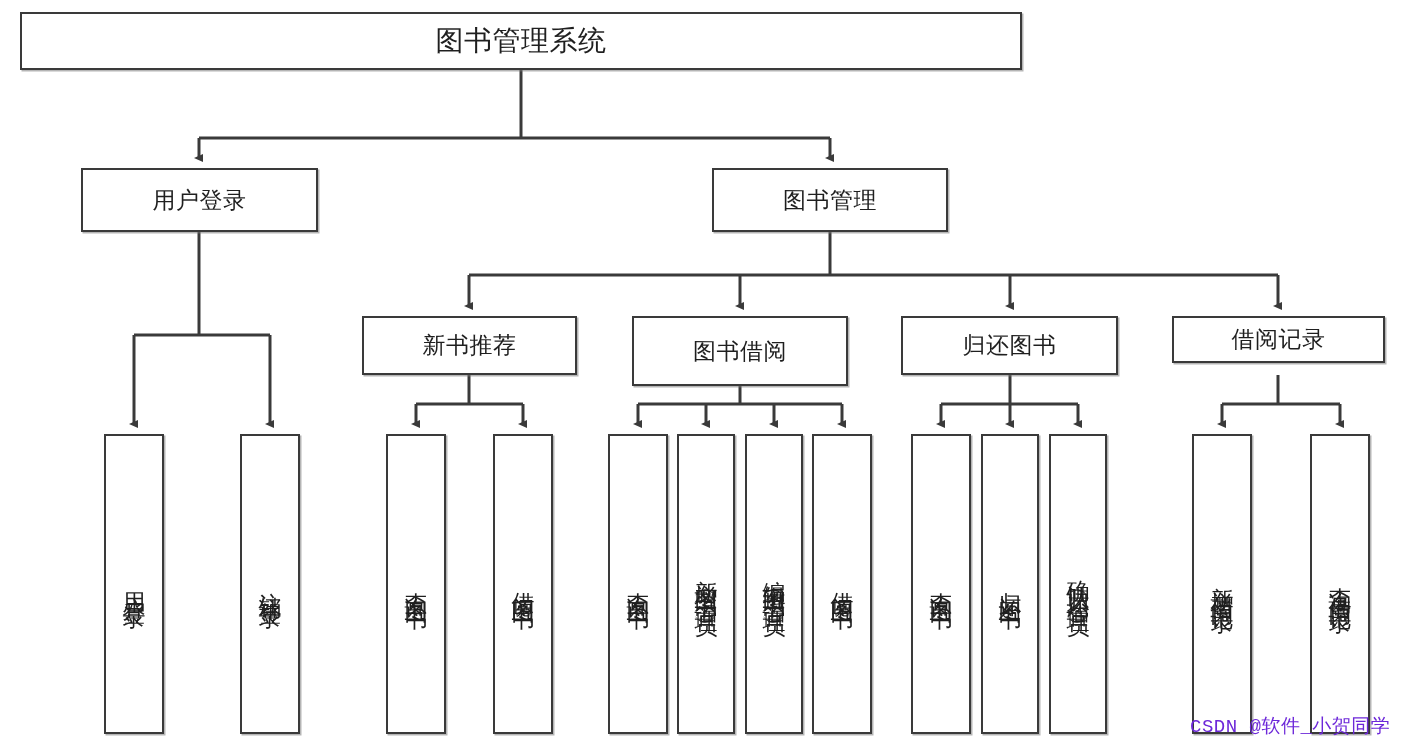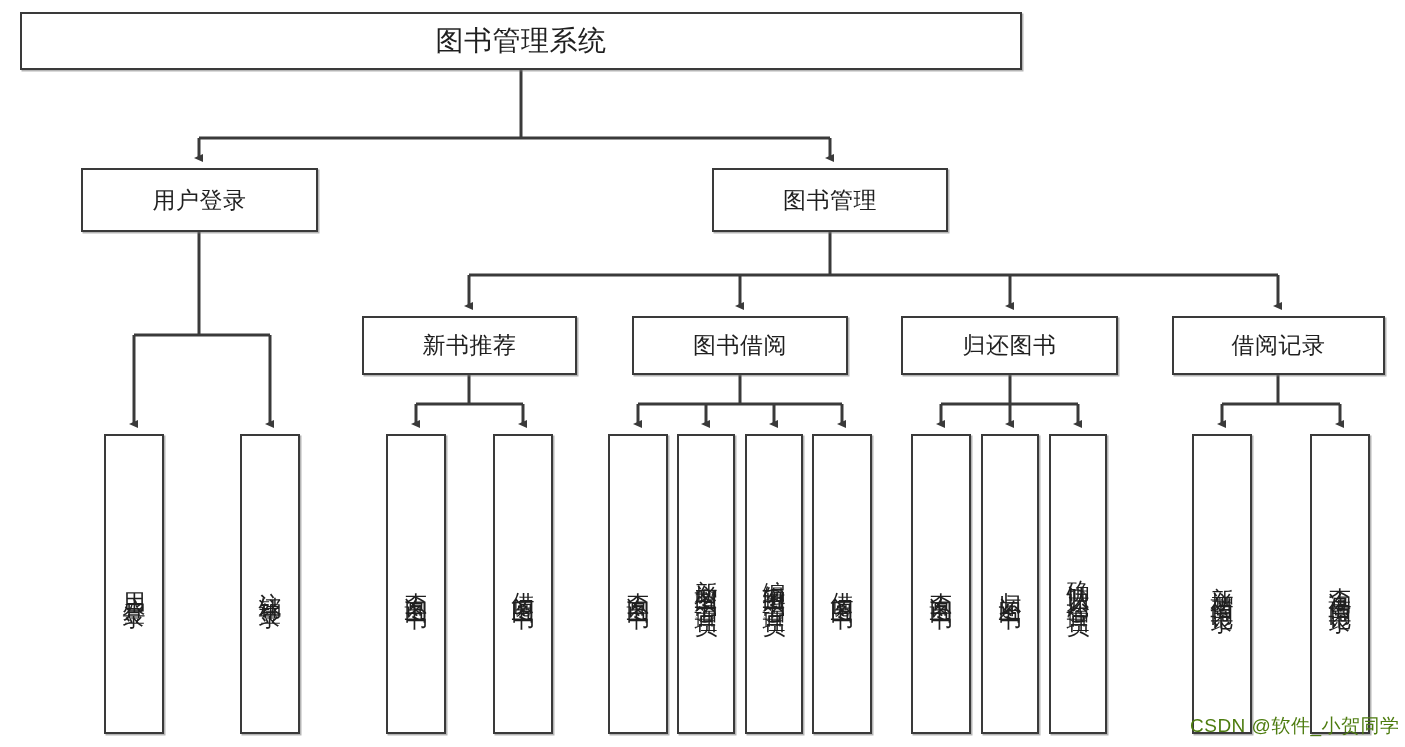--- a/index.html
+++ b/index.html
@@ -32,25 +32,25 @@
   .node.vertical .label{
     writing-mode:vertical-rl;
     text-orientation:upright;
     font-size:23px;
     letter-spacing:5px;
     line-height:1;
     white-space:nowrap;
   }
   .watermark{
     position:absolute;
-    color:#4d7c0f;
+    color:#6d28d9;
     font-size:19px;
     letter-spacing:0.5px;
     white-space:nowrap;
-    font-family:Liberation Sans, sans-serif;
+    font-family:Liberation Mono, monospace;
   }
 </style>
 </head>
 <body>
 
 <div id="diagram-canvas">
 
   <svg id="connectors" viewBox="0 0 1405 747" xmlns="http://www.w3.org/2000/svg">
     <defs>
       <marker id="arrow" markerWidth="10" markerHeight="10" refX="5" refY="5" orient="auto" markerUnits="userSpaceOnUse">
@@ -108,27 +108,27 @@
   <div class="node horizontal" style="left:81px;top:168px;width:237px;height:64px;">
     <span class="label">用户登录</span>
   </div>
   <div class="node horizontal" style="left:712px;top:168px;width:236px;height:64px;">
     <span class="label">图书管理</span>
   </div>
 
   <div class="node horizontal" style="left:362px;top:316px;width:215px;height:59px;">
     <span class="label">新书推荐</span>
   </div>
-  <div class="node horizontal" style="left:632px;top:316px;width:216px;height:59px;">
+  <div class="node horizontal" style="left:632px;top:316px;width:216px;height:70px;">
     <span class="label">图书借阅</span>
   </div>
   <div class="node horizontal" style="left:901px;top:316px;width:217px;height:59px;">
     <span class="label">归还图书</span>
   </div>
-  <div class="node horizontal" style="left:1172px;top:316px;width:213px;height:59px;">
+  <div class="node horizontal" style="left:1172px;top:316px;width:213px;height:47px;">
     <span class="label">借阅记录</span>
   </div>
 
   <div class="node vertical" style="left:104px;top:434px;width:60px;height:300px;">
     <span class="label">用户登录</span>
   </div>
   <div class="node vertical" style="left:240px;top:434px;width:60px;height:300px;">
     <span class="label">注销登录</span>
   </div>
 

